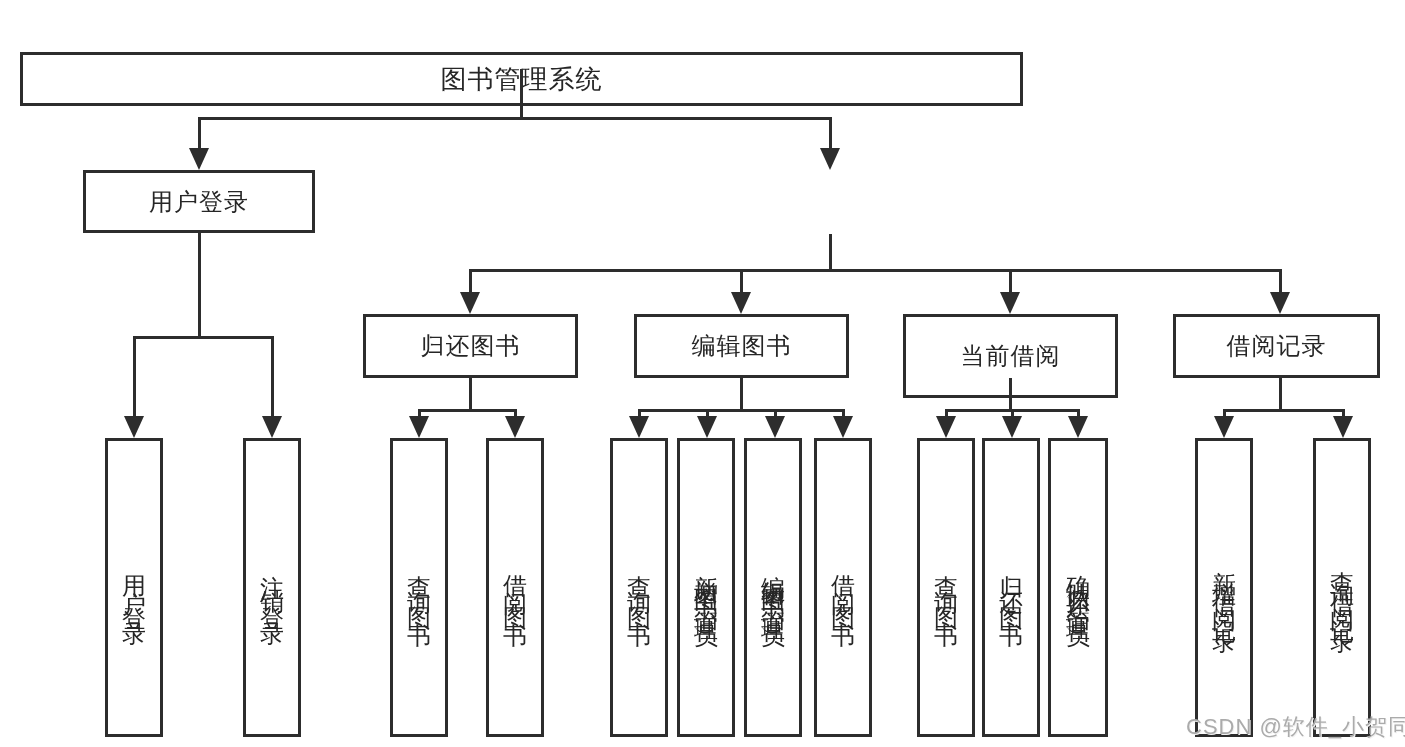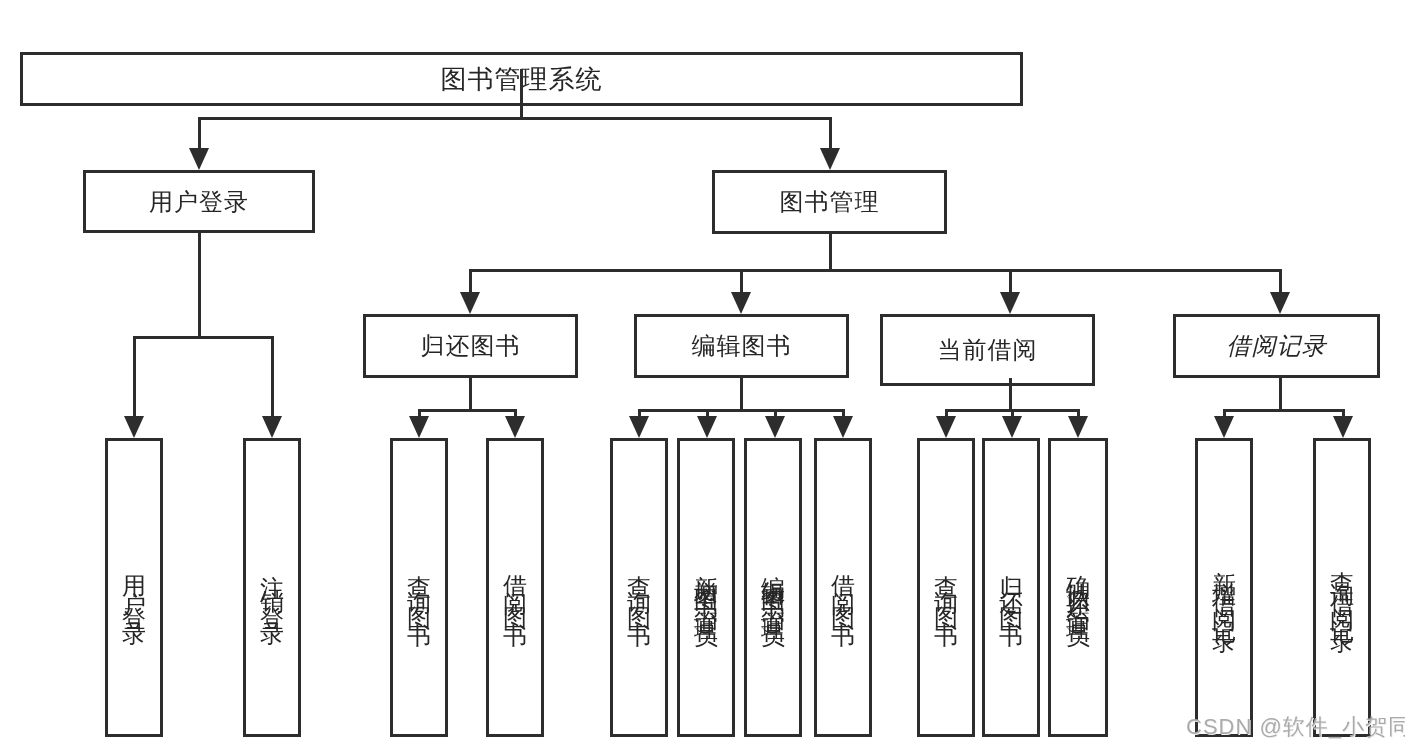--- a/index.html
+++ b/index.html
@@ -76,26 +76,25 @@
   }
 </style>
 </head>
 <body>
 
 <div class="stage" style="--line: #2d2d2d; --text: #262626; --wm: #ababab;">
 
   <div class="box root" style="left:20px; top:15px; width:1003px; height:54px;">图书管理系统</div>
 
   <div class="box" style="left:83px; top:170px; width:232px; height:63px;">用户登录</div>
-  <div class="box" style="left:712px; top:170px; width:235px; height:64px;">图书管理</div>
 
   <div class="box" style="left:363px; top:314px; width:215px; height:64px;">归还图书</div>
   <div class="box" style="left:634px; top:314px; width:215px; height:64px;">编辑图书</div>
-  <div class="box" style="left:880px; top:314px; width:215px; height:72px;">当前借阅</div>
-  <div class="box" style="left:1173px; top:314px; width:207px; height:64px;font-style:italic;">借阅记录</div>
+  <div class="box" style="left:903px; top:314px; width:215px; height:84px;">当前借阅</div>
+  <div class="box" style="left:1173px; top:314px; width:207px; height:64px;">借阅记录</div>
 
   <div class="vbox" style="left:105px;">用户登录</div>
   <div class="vbox" style="left:243px;">注销登录</div>
 
   <div class="vbox" style="left:390px;">查询图书</div>
   <div class="vbox" style="left:486px;">借阅图书</div>
 
   <div class="vbox" style="left:610px;">查询图书</div>
   <div class="vbox long" style="left:677px;">新增图书（管理员）</div>
   <div class="vbox long" style="left:744px;">编辑图书（管理员）</div>

